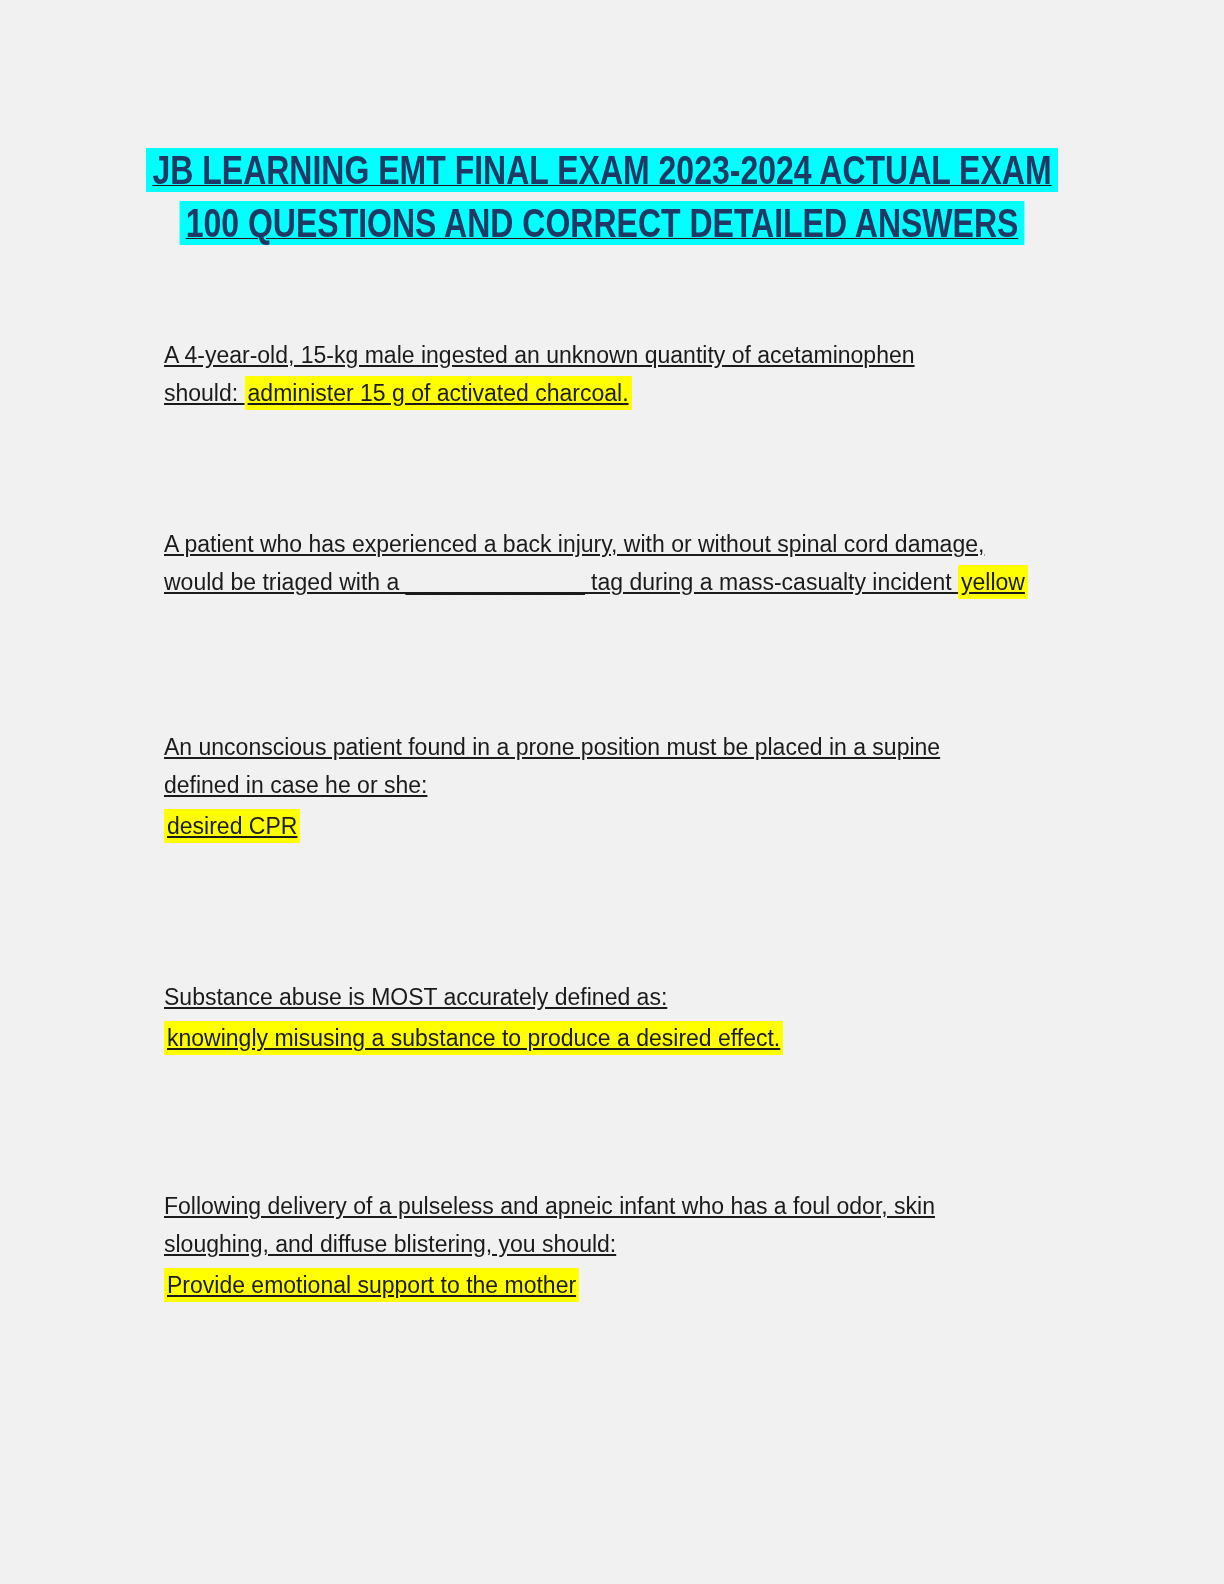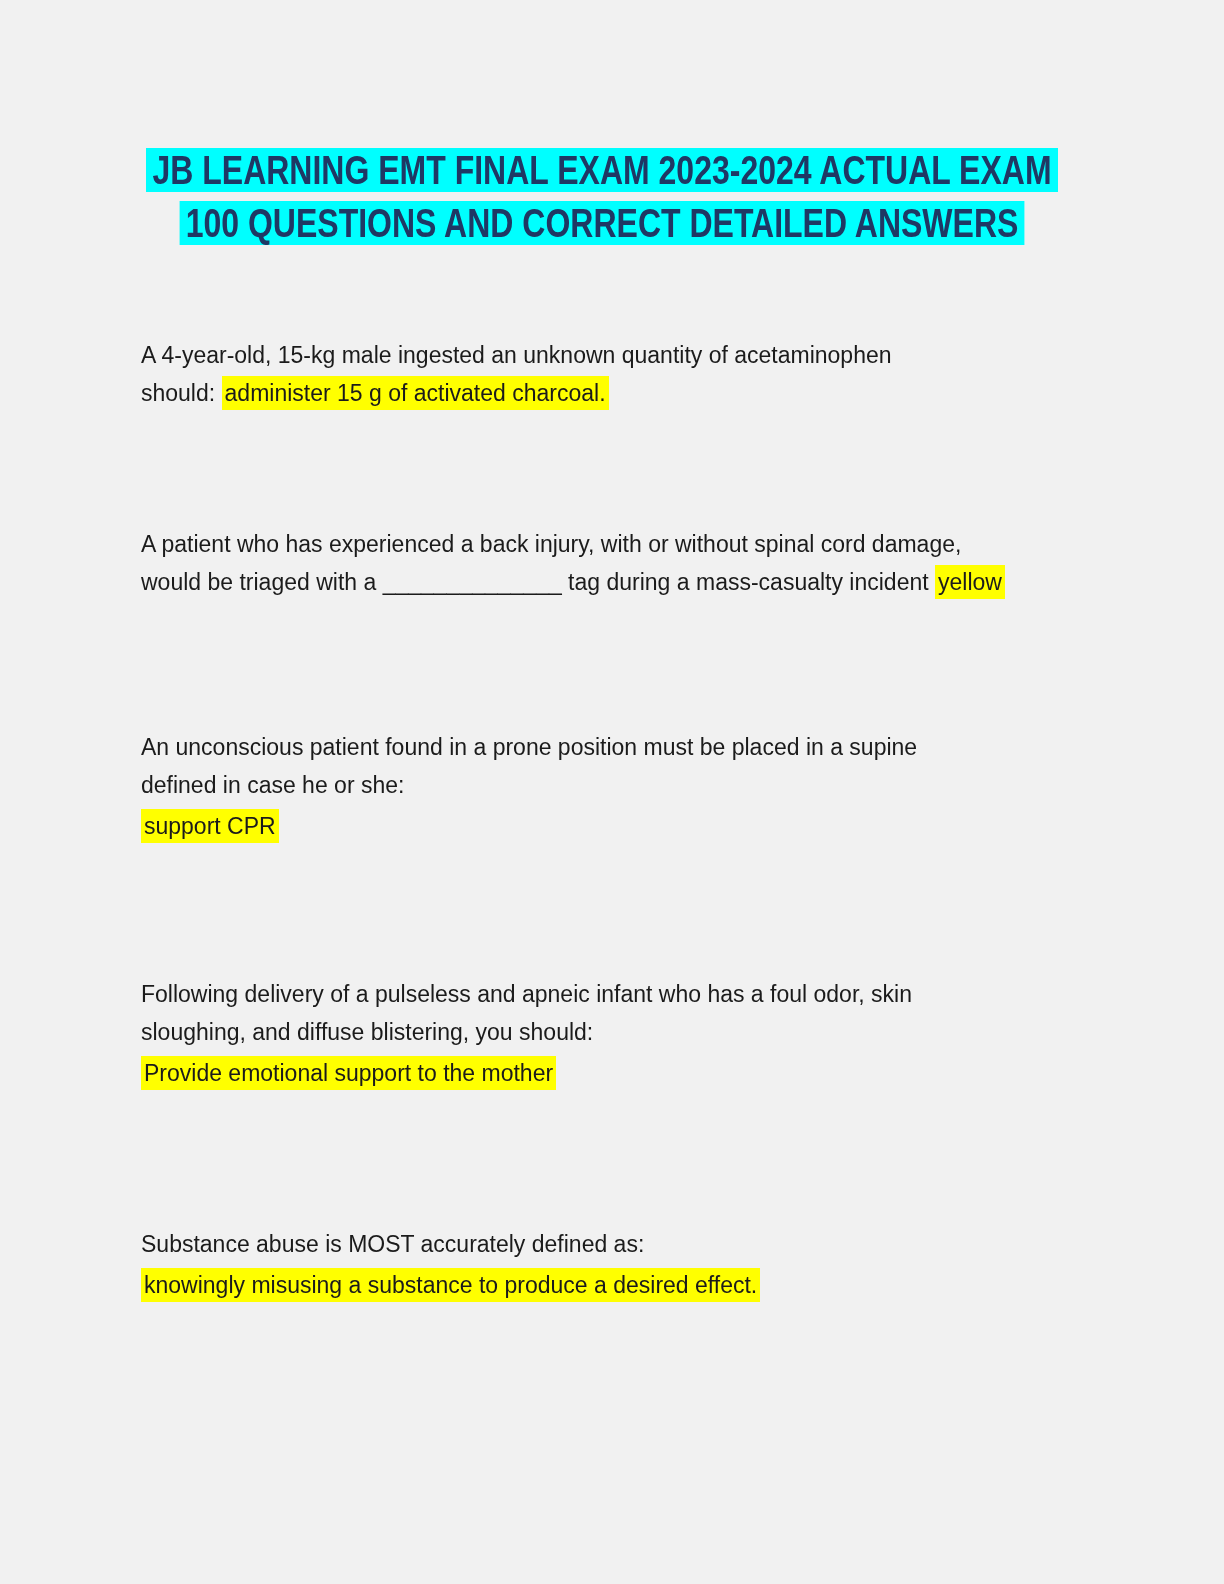--- a/index.html
+++ b/index.html
@@ -9,38 +9,38 @@
     --title-highlight: #00ffff;
     --answer-highlight: #ffff00;
   }
   html, body { margin: 0; padding: 0; }
   body {
     width: 1224px; height: 1584px;
     background: var(--page-bg);
     font-family: "Liberation Sans", "DejaVu Sans", sans-serif;
     color: var(--body-text);
   }
-  .page { position: relative; width: 1204px; height: 1584px; overflow: hidden; }
+  .page { position: relative; width: 1204px; height: 1584px; overflow: hidden; text-decoration: underline; }
 
   .title-block { padding-top: 148px; text-align: center; }
   .title-line {
     line-height: 45px;
     white-space: nowrap;
     transform: scaleX(0.80);
     transform-origin: 50% 50%;
   }
   .title-line > span {
     background: var(--title-highlight);
     color: var(--title-text);
     font-weight: bold;
     font-size: 40px;
     padding: 0 8px;
   }
 
-  .content { padding-left: 141px; padding-right: 96px; }
+  .content { padding-left: 141px; padding-right: 96px; margin-left: 23px; }
   .q-line { font-size: 23px; line-height: 38px; }
   .hl-y { background: var(--answer-highlight); padding: 4px 3px; }
   .answer-para { margin-top: 3px; }
 
   .qb0 { margin-top: 82px; }
   .qb1 { margin-top: 113px; }
   .qb2 { margin-top: 127px; }
   .qb3 { margin-top: 130px; }
   .qb4 { margin-top: 133px; }
 </style>
@@ -66,35 +66,35 @@
           <div class="q-line"><span>A patient who has experienced a back injury, with or without spinal cord damage,</span></div>
           <div class="q-line"><span>would be triaged with a ______________ tag during a mass-casualty incident </span><span class="hl-y">yellow</span></div>
         </div>
       </div>
       <div class="q-block qb2">
         <div class="q-para">
           <div class="q-line"><span>An unconscious patient found in a prone position must be placed in a supine</span></div>
           <div class="q-line"><span>defined in case he or she:</span></div>
         </div>
         <div class="answer-para">
-          <div class="q-line"><span class="hl-y">support CPR</span></div>
+          <div class="q-line"><span class="hl-y">desired CPR</span></div>
+        </div>
+      </div>
+      <div class="q-block qb4">
+        <div class="q-para">
+          <div class="q-line"><span>Substance abuse is MOST accurately defined as:</span></div>
+        </div>
+        <div class="answer-para">
+          <div class="q-line"><span class="hl-y">knowingly misusing a substance to produce a desired effect.</span></div>
         </div>
       </div>
       <div class="q-block qb3">
         <div class="q-para">
           <div class="q-line"><span>Following delivery of a pulseless and apneic infant who has a foul odor, skin</span></div>
           <div class="q-line"><span>sloughing, and diffuse blistering, you should:</span></div>
         </div>
         <div class="answer-para">
           <div class="q-line"><span class="hl-y">Provide emotional support to the mother</span></div>
         </div>
       </div>
-      <div class="q-block qb4">
-        <div class="q-para">
-          <div class="q-line"><span>Substance abuse is MOST accurately defined as:</span></div>
-        </div>
-        <div class="answer-para">
-          <div class="q-line"><span class="hl-y">knowingly misusing a substance to produce a desired effect.</span></div>
-        </div>
-      </div>
     </div>
 
 </div>
 
 </body></html>

